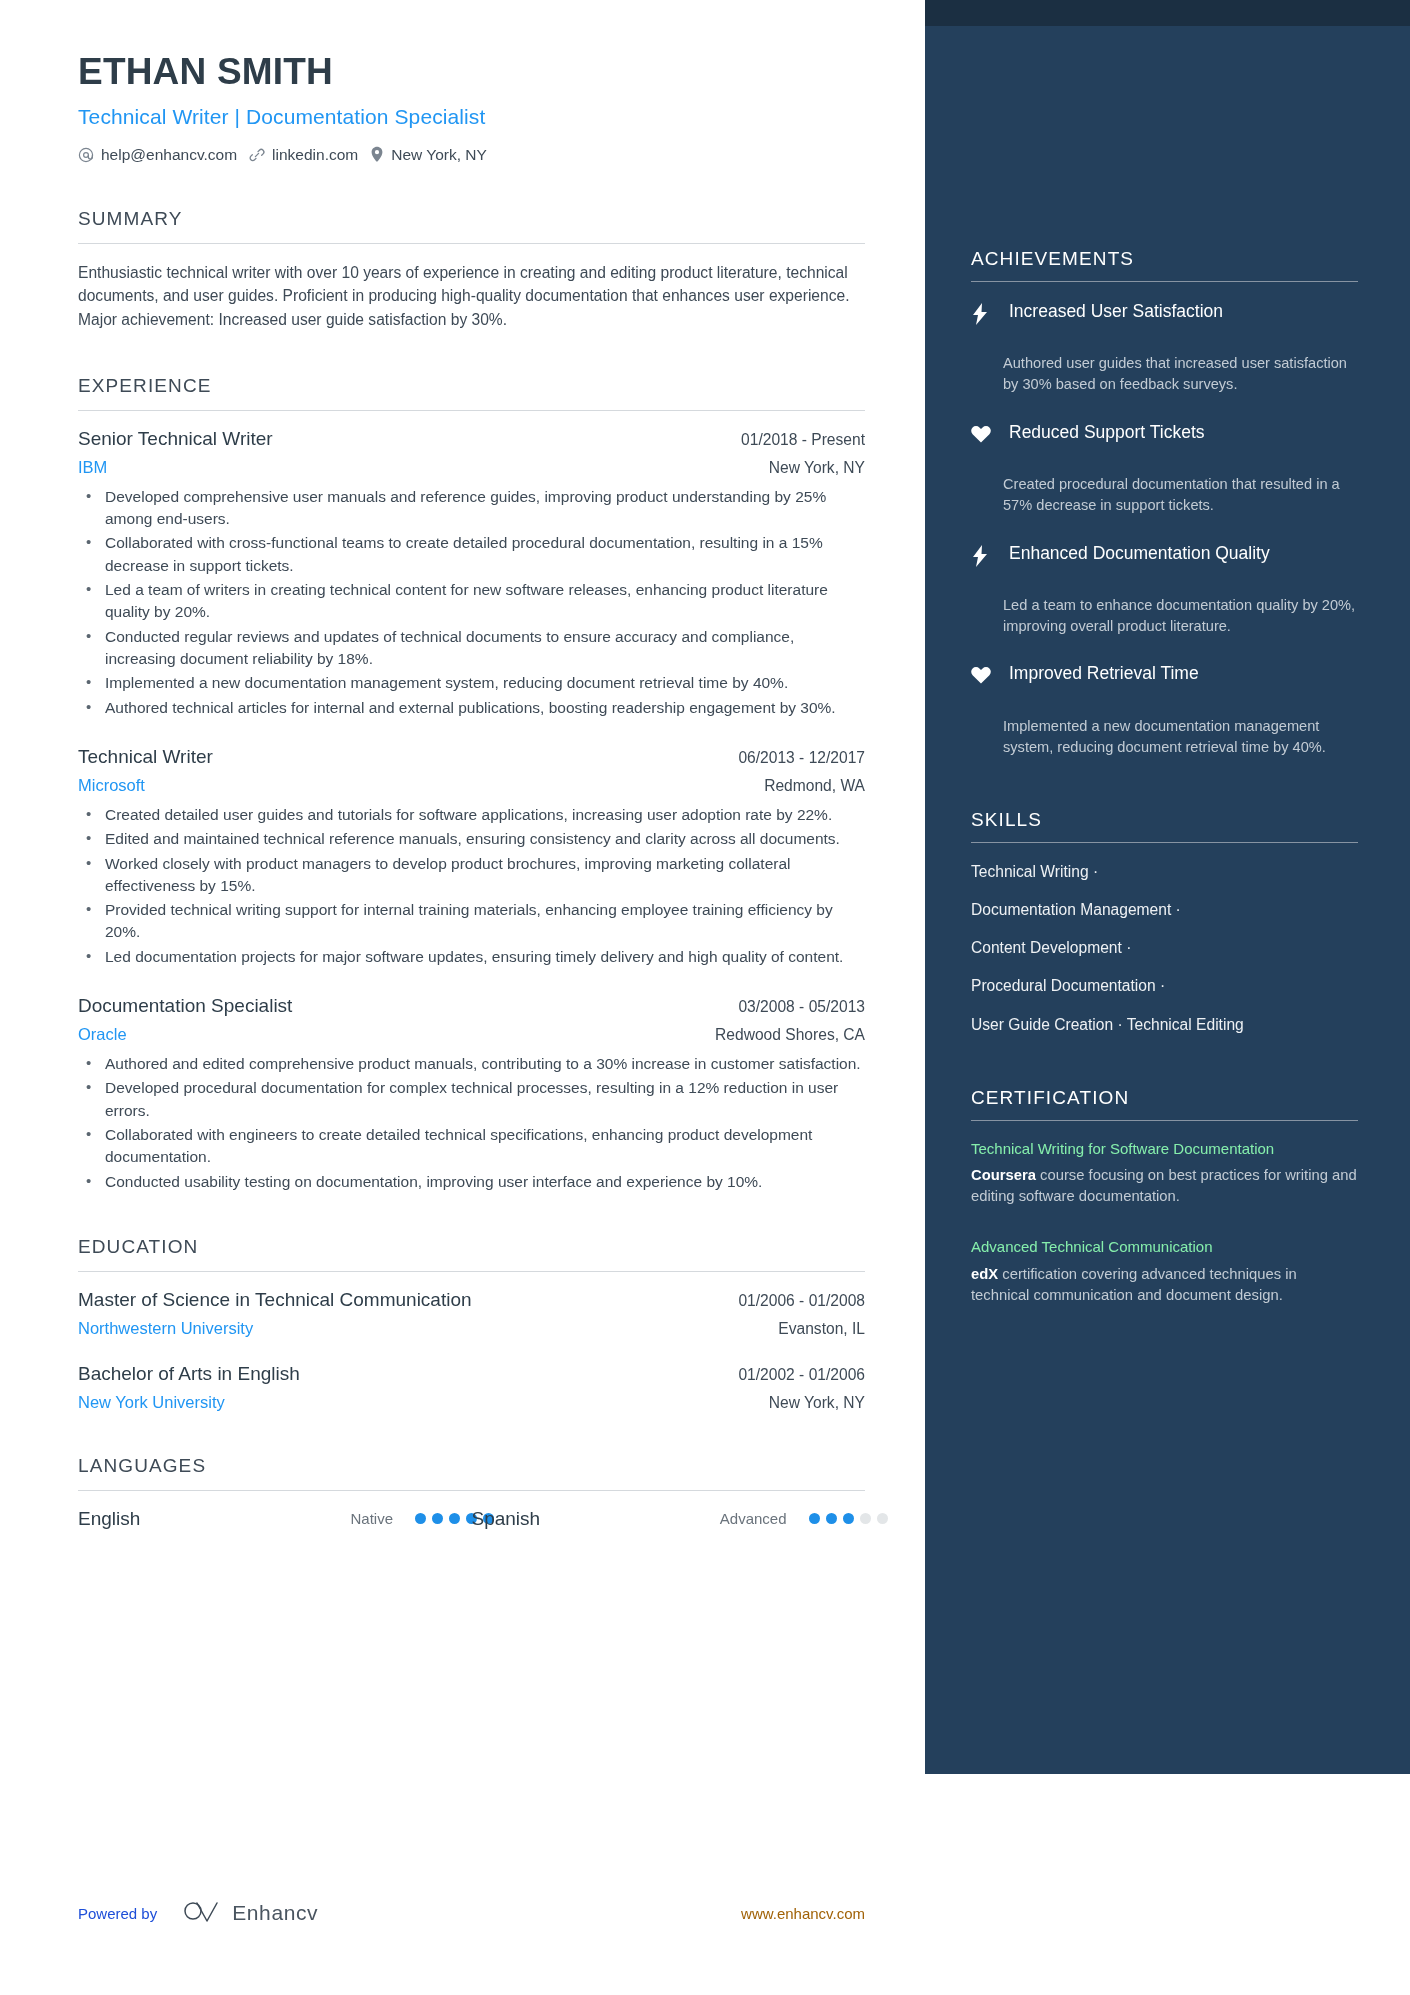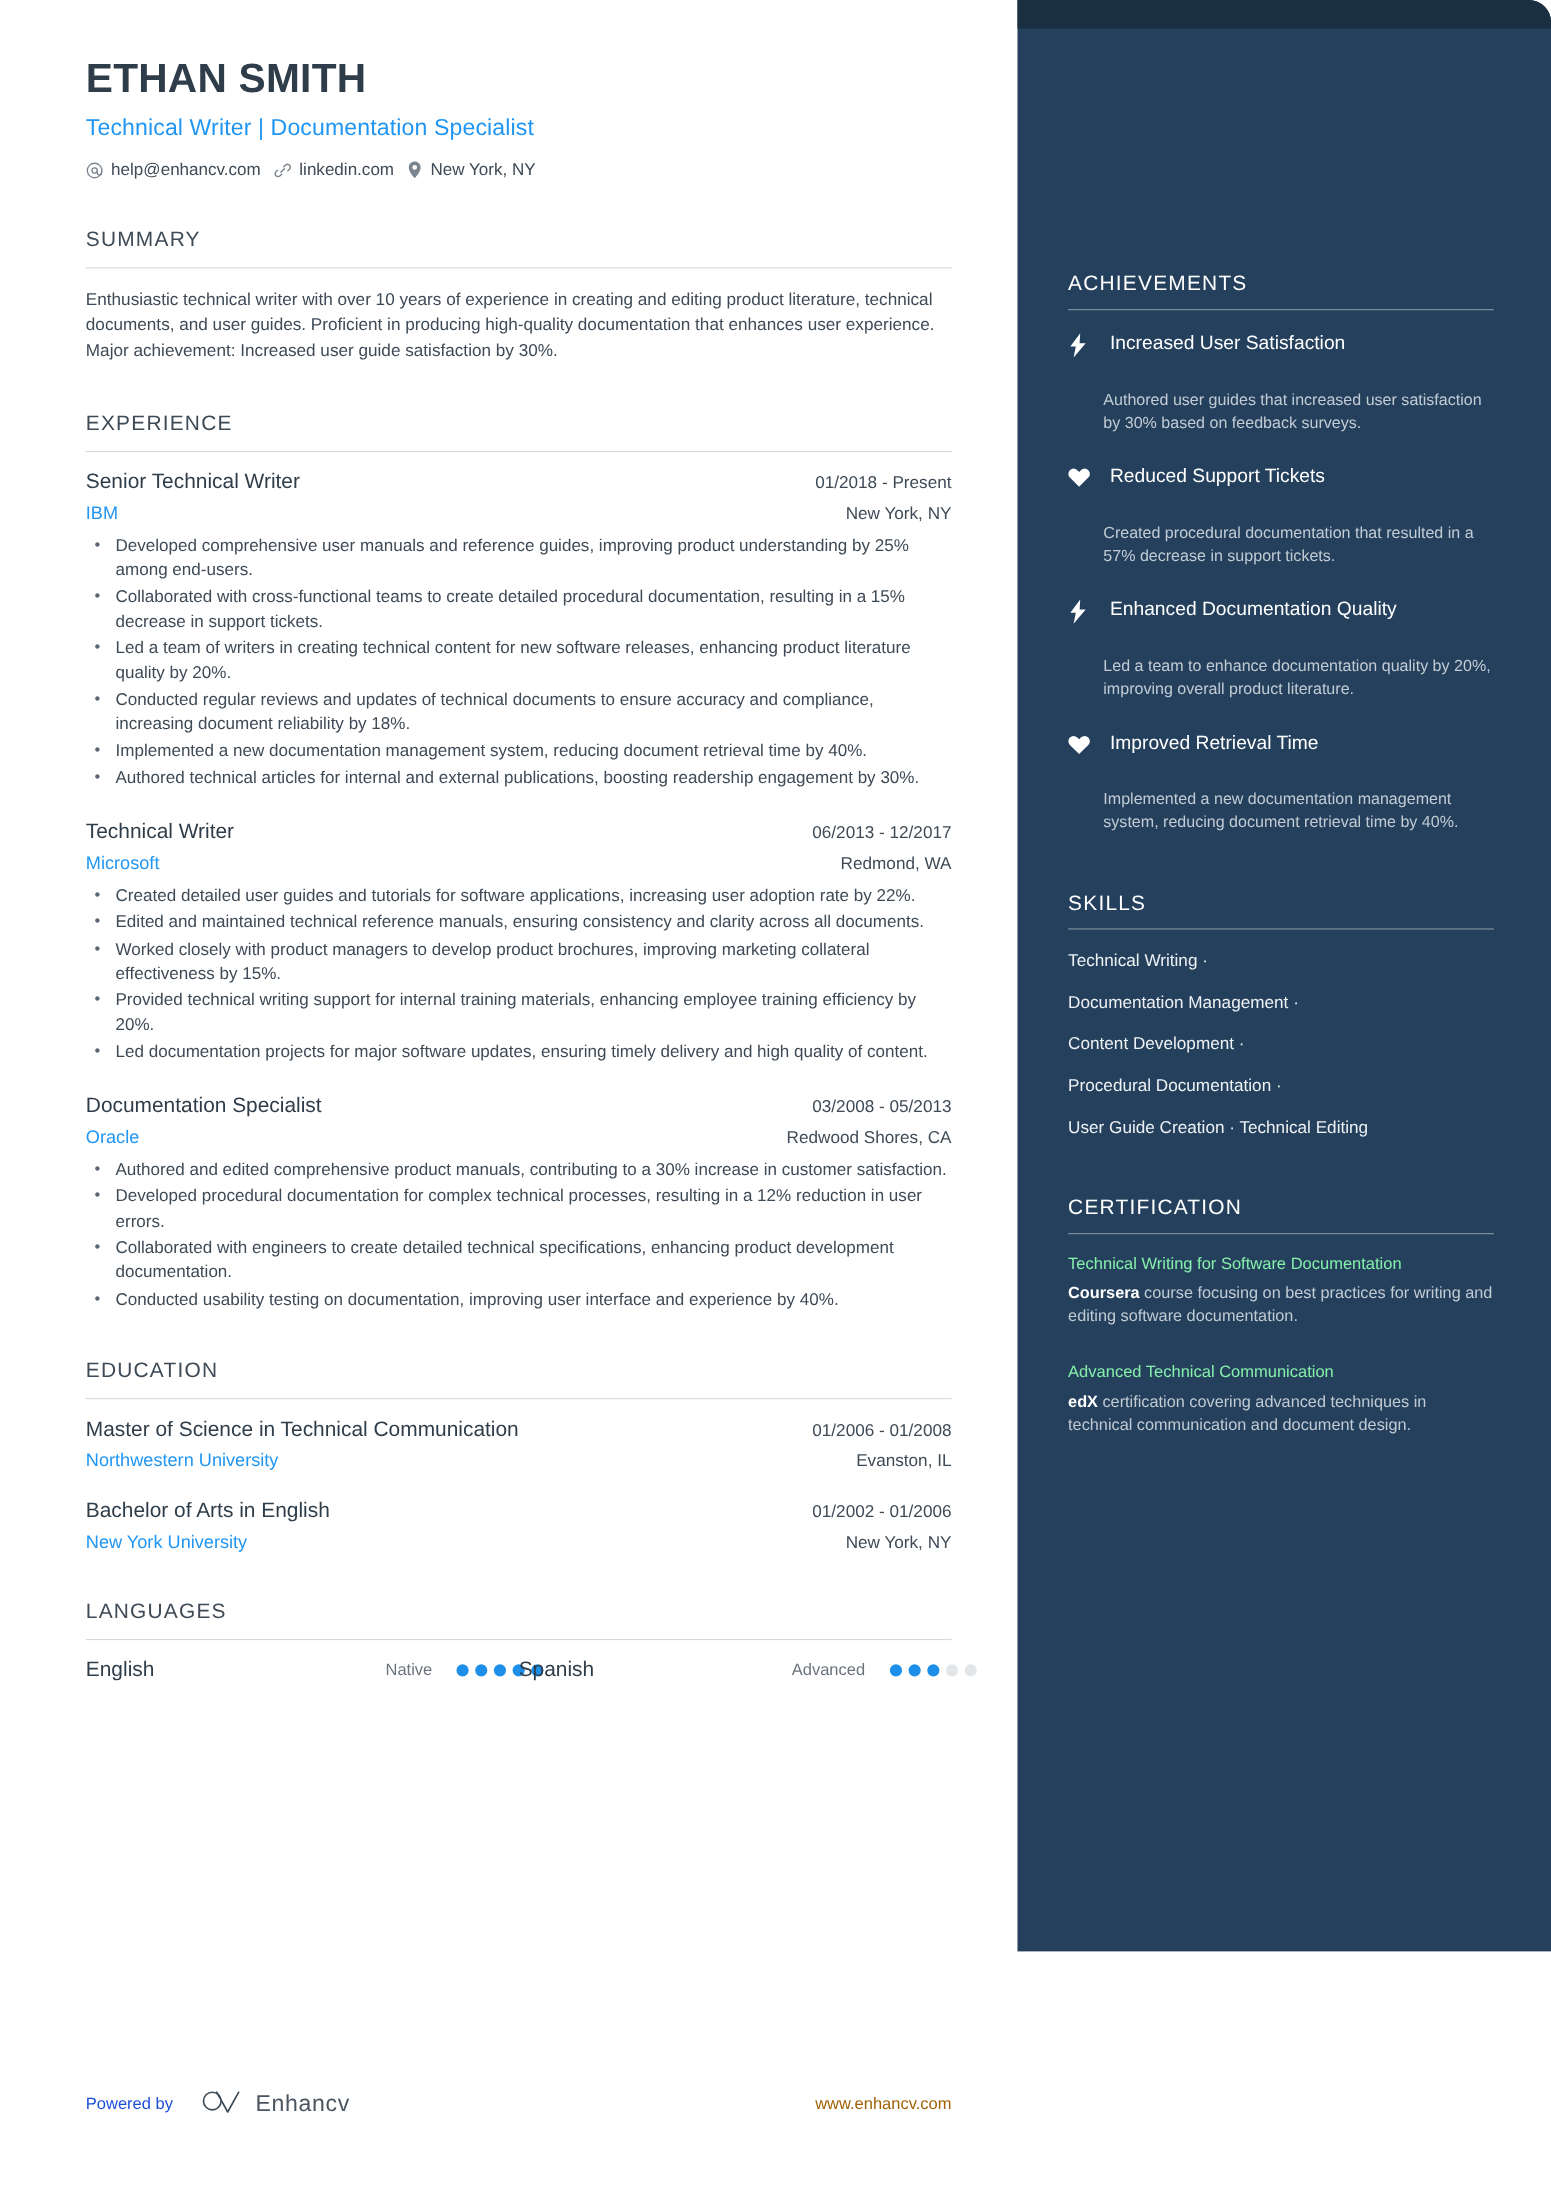--- a/index.html
+++ b/index.html
@@ -2,21 +2,21 @@
 <html><head>
 <meta charset="utf-8">
 <style>
   * { box-sizing: border-box; margin: 0; padding: 0; }
   html, body {
     width: 1410px; height: 1995px;
     background: #ffffff;
     font-family: "Liberation Sans", sans-serif;
     -webkit-font-smoothing: antialiased;
   }
-  .page { position: relative; width: 1410px; height: 1995px; display: flex; overflow: hidden; border-radius: 20px; }
+  .page { position: relative; width: 1410px; height: 1995px; display: flex; overflow: hidden; }
 
   
   .main {
     width: 925px; height: 1995px;
     background: #fff;
     padding: 52px 60px 0 78px;
     position: relative;
   }
   .name {
     font-size: 37px; font-weight: 700; letter-spacing: .2px;
@@ -196,21 +196,21 @@
           <span class="entry-date">03/2008 - 05/2013</span>
         </div>
         <div class="entry-row">
           <span class="entry-org">Oracle</span>
           <span class="entry-loc">Redwood Shores, CA</span>
         </div>
         <ul class="bullets">
           <li>Authored and edited comprehensive product manuals, contributing to a 30% increase in customer satisfaction.</li>
           <li>Developed procedural documentation for complex technical processes, resulting in a 12% reduction in user errors.</li>
           <li>Collaborated with engineers to create detailed technical specifications, enhancing product development documentation.</li>
-          <li>Conducted usability testing on documentation, improving user interface and experience by 40%.</li>
+          <li>Conducted usability testing on documentation, improving user interface and experience by 10%.</li>
         </ul>
       </div>
     </div>
 
     <div class="section">
       <div class="sec-title">EDUCATION</div>
       <div class="sec-rule"></div>
 
       <div class="edu-entry">
         <div class="entry-row">

